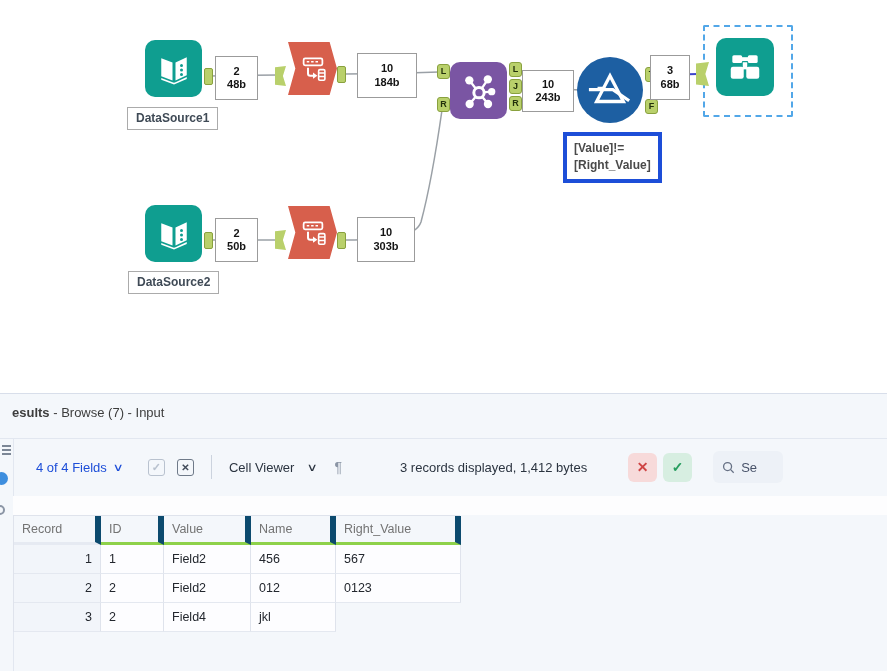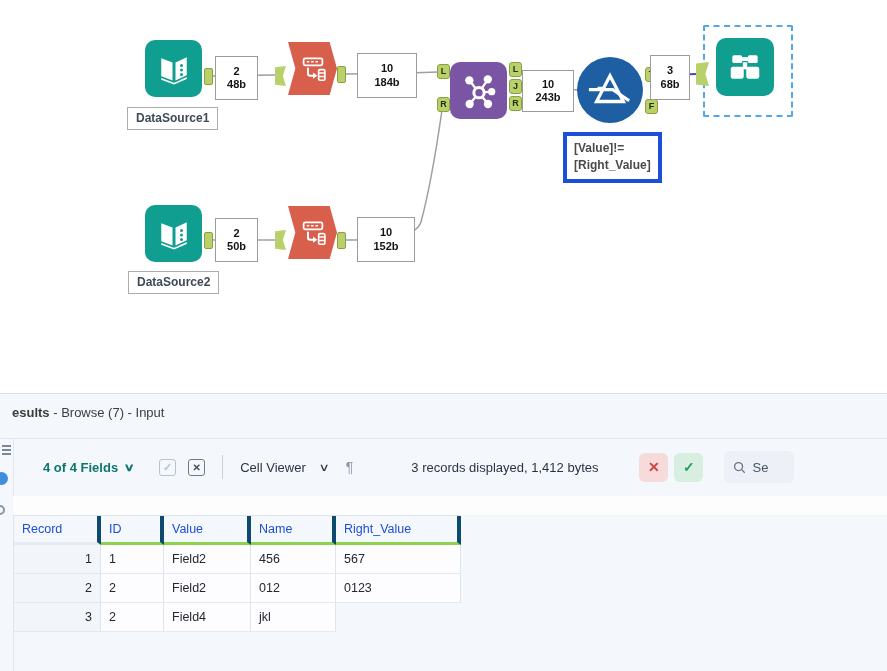--- a/index.html
+++ b/index.html
@@ -52,42 +52,42 @@
   .panel-sep { position:absolute; left:0; top:44px; width:887px; height:1px; background:#e2e7f0; }
   .left-strip {
     position:absolute; left:0; top:45px; width:14px; height:233px;
     border-right:1px solid #e2e7f0; overflow:hidden;
   }
   .strip-lines { position:absolute; left:2px; top:6px; width:9px; }
   .strip-lines div { height:2px; background:#7c8796; margin-bottom:2px; }
   .strip-dot-blue { position:absolute; left:-5px; top:33px; width:13px; height:13px; border-radius:50%; background:#3e8ede; }
   .strip-ring { position:absolute; left:-5px; top:66px; width:10px; height:10px; border-radius:50%; border:2px solid #8b95a5; }
   .toolbar { position:absolute; left:14px; top:45px; width:873px; height:56px; display:flex; align-items:center; }
-  .tb-fields { margin-left:29px; color:#0f766e; font-size:13px; display:flex; align-items:center; gap:7px; cursor:pointer;font-weight:bold; }
+  .tb-fields { margin-left:22px; color:#1d4ed8; font-size:13px; display:flex; align-items:center; gap:7px; cursor:pointer; }
   .chev { font-size:11px; transform:scaleX(1.4); display:inline-block; }
   .tb-iconbox { width:17px; height:17px; border-radius:3px; display:flex; align-items:center; justify-content:center; }
   .chk { margin-left:26px; border:1.6px solid #b9c2cf; color:#b9c2cf; font-size:11px; font-weight:700; }
   .xbx { margin-left:12px; border:1.6px solid #6f7a89; color:#414b5a; font-size:10px; font-weight:700; }
   .tb-div { margin-left:17px; width:1px; height:24px; background:#ccd3de; }
   .tb-cv { margin-left:17px; color:#2b3440; font-size:13px; display:flex; align-items:center; gap:14px; cursor:pointer; }
   .tb-pil { margin-left:18px; color:#8b95a5; font-size:14px; }
   .tb-rec { margin-left:58px; color:#2b3440; font-size:13px; }
   .btn-x { margin-left:41px; width:29px; height:29px; border-radius:6px; background:#f7dada; color:#cf4444;
            display:flex; align-items:center; justify-content:center; font-size:14px; font-weight:700; cursor:pointer; }
   .btn-ok { margin-left:6px; width:29px; height:29px; border-radius:6px; background:#d7eee1; color:#279e5f;
            display:flex; align-items:center; justify-content:center; font-size:14px; font-weight:700; cursor:pointer; }
   .search { margin-left:21px; height:32px; width:70px; border-radius:6px; background:#edf1f7;
             display:flex; align-items:center; padding-left:9px; gap:6px; color:#49536a; font-size:13px; }
   .white-band { position:absolute; left:13px; top:102px; width:874px; height:19px; background:#fdfdfe; }
   
   .grid { position:absolute; left:13px; top:121px; width:447px; font-size:12.5px;
           display:grid; grid-template-columns:87px 63px 87px 85px 125px;
           border-left:1px solid #dfe3ec; border-top:1px solid #dfe3ec; }
-  .hcell { height:29px; color:#1d4ed8; background:#f4f7fb; display:flex; align-items:center; padding:0 8px;
-           border-right:4px solid #0c4a6e; border-bottom:3px solid #8ed14a; }
+  .hcell { height:29px; color:#737373; background:#f4f7fb; display:flex; align-items:center; padding:0 8px;
+           border-right:6px solid #0c4a6e; border-bottom:3px solid #8ed14a; }
   .hcell.noline { border-bottom:3px solid #e6eaf2; }
   .cell { height:29px; color:#23272e; background:#fdfdff; display:flex; align-items:center; padding:0 8px;
           border-right:1px solid #dfe3ec; border-bottom:1px solid #e4e8f0; }
   .cell.recno { justify-content:flex-end; background:#f2f5fa; }
   svg { display:block; }
 </style>
 </head>
 <body>
 
 <div class="canvas">
@@ -220,21 +220,21 @@
       <path d="M8 11 v4.5 q0 1.8 1.8 1.8 h3" fill="none" stroke="#fff" stroke-width="1.6"></path>
       <path d="M12 14.8 L15.5 17.3 L12 19.8 Z" fill="#fff"></path>
       <rect x="16.5" y="12.5" width="5" height="8.5" rx="1" fill="none" stroke="#fff" stroke-width="1.3"></rect>
       <path d="M16.5 15.2 h5 M16.5 18 h5" stroke="#fff" stroke-width="1.1"></path>
     </svg>
   </div>
   <div class="anchor-out" style="left:337px; top:232px;"></div>
 
   <div class="ann" style="left:357px; top:217px; width:58px; height:45px;">
     <span>10</span>
-    <span>152b</span>
+    <span>303b</span>
   </div>
 
   <div class="tool-label" style="left:128px; top:271px;">DataSource2</div>
 </div>
 
 <div class="panel">
 
   <div class="panel-title">
     <b>esults</b><span> - Browse (7) - Input</span>
   </div>

